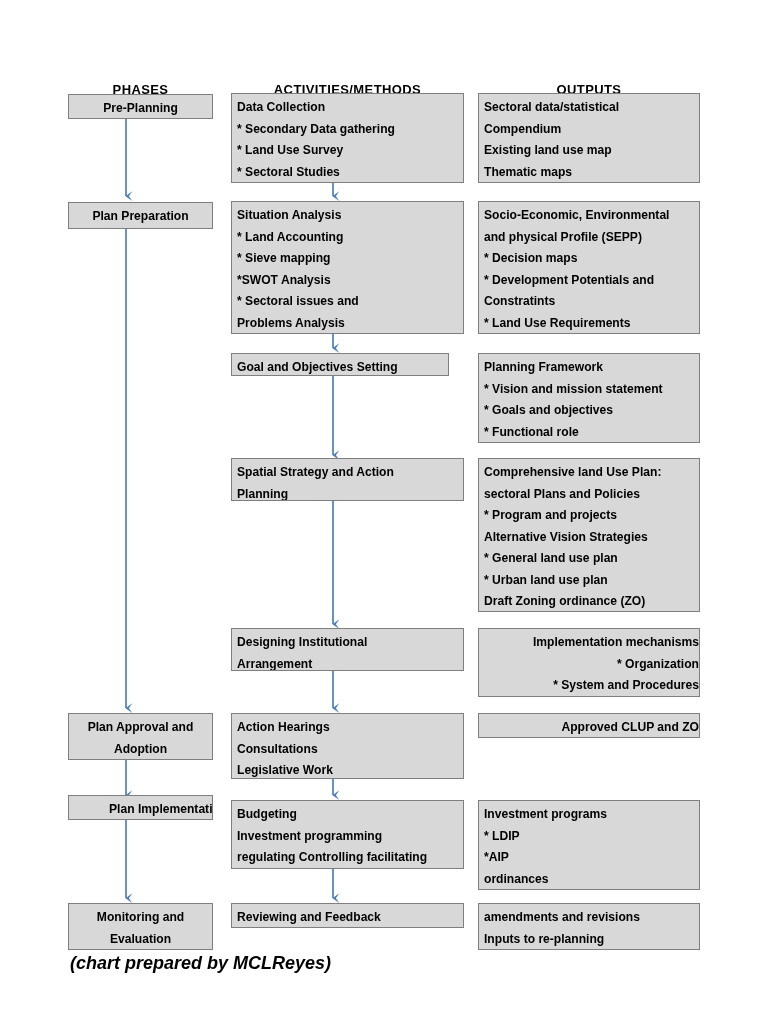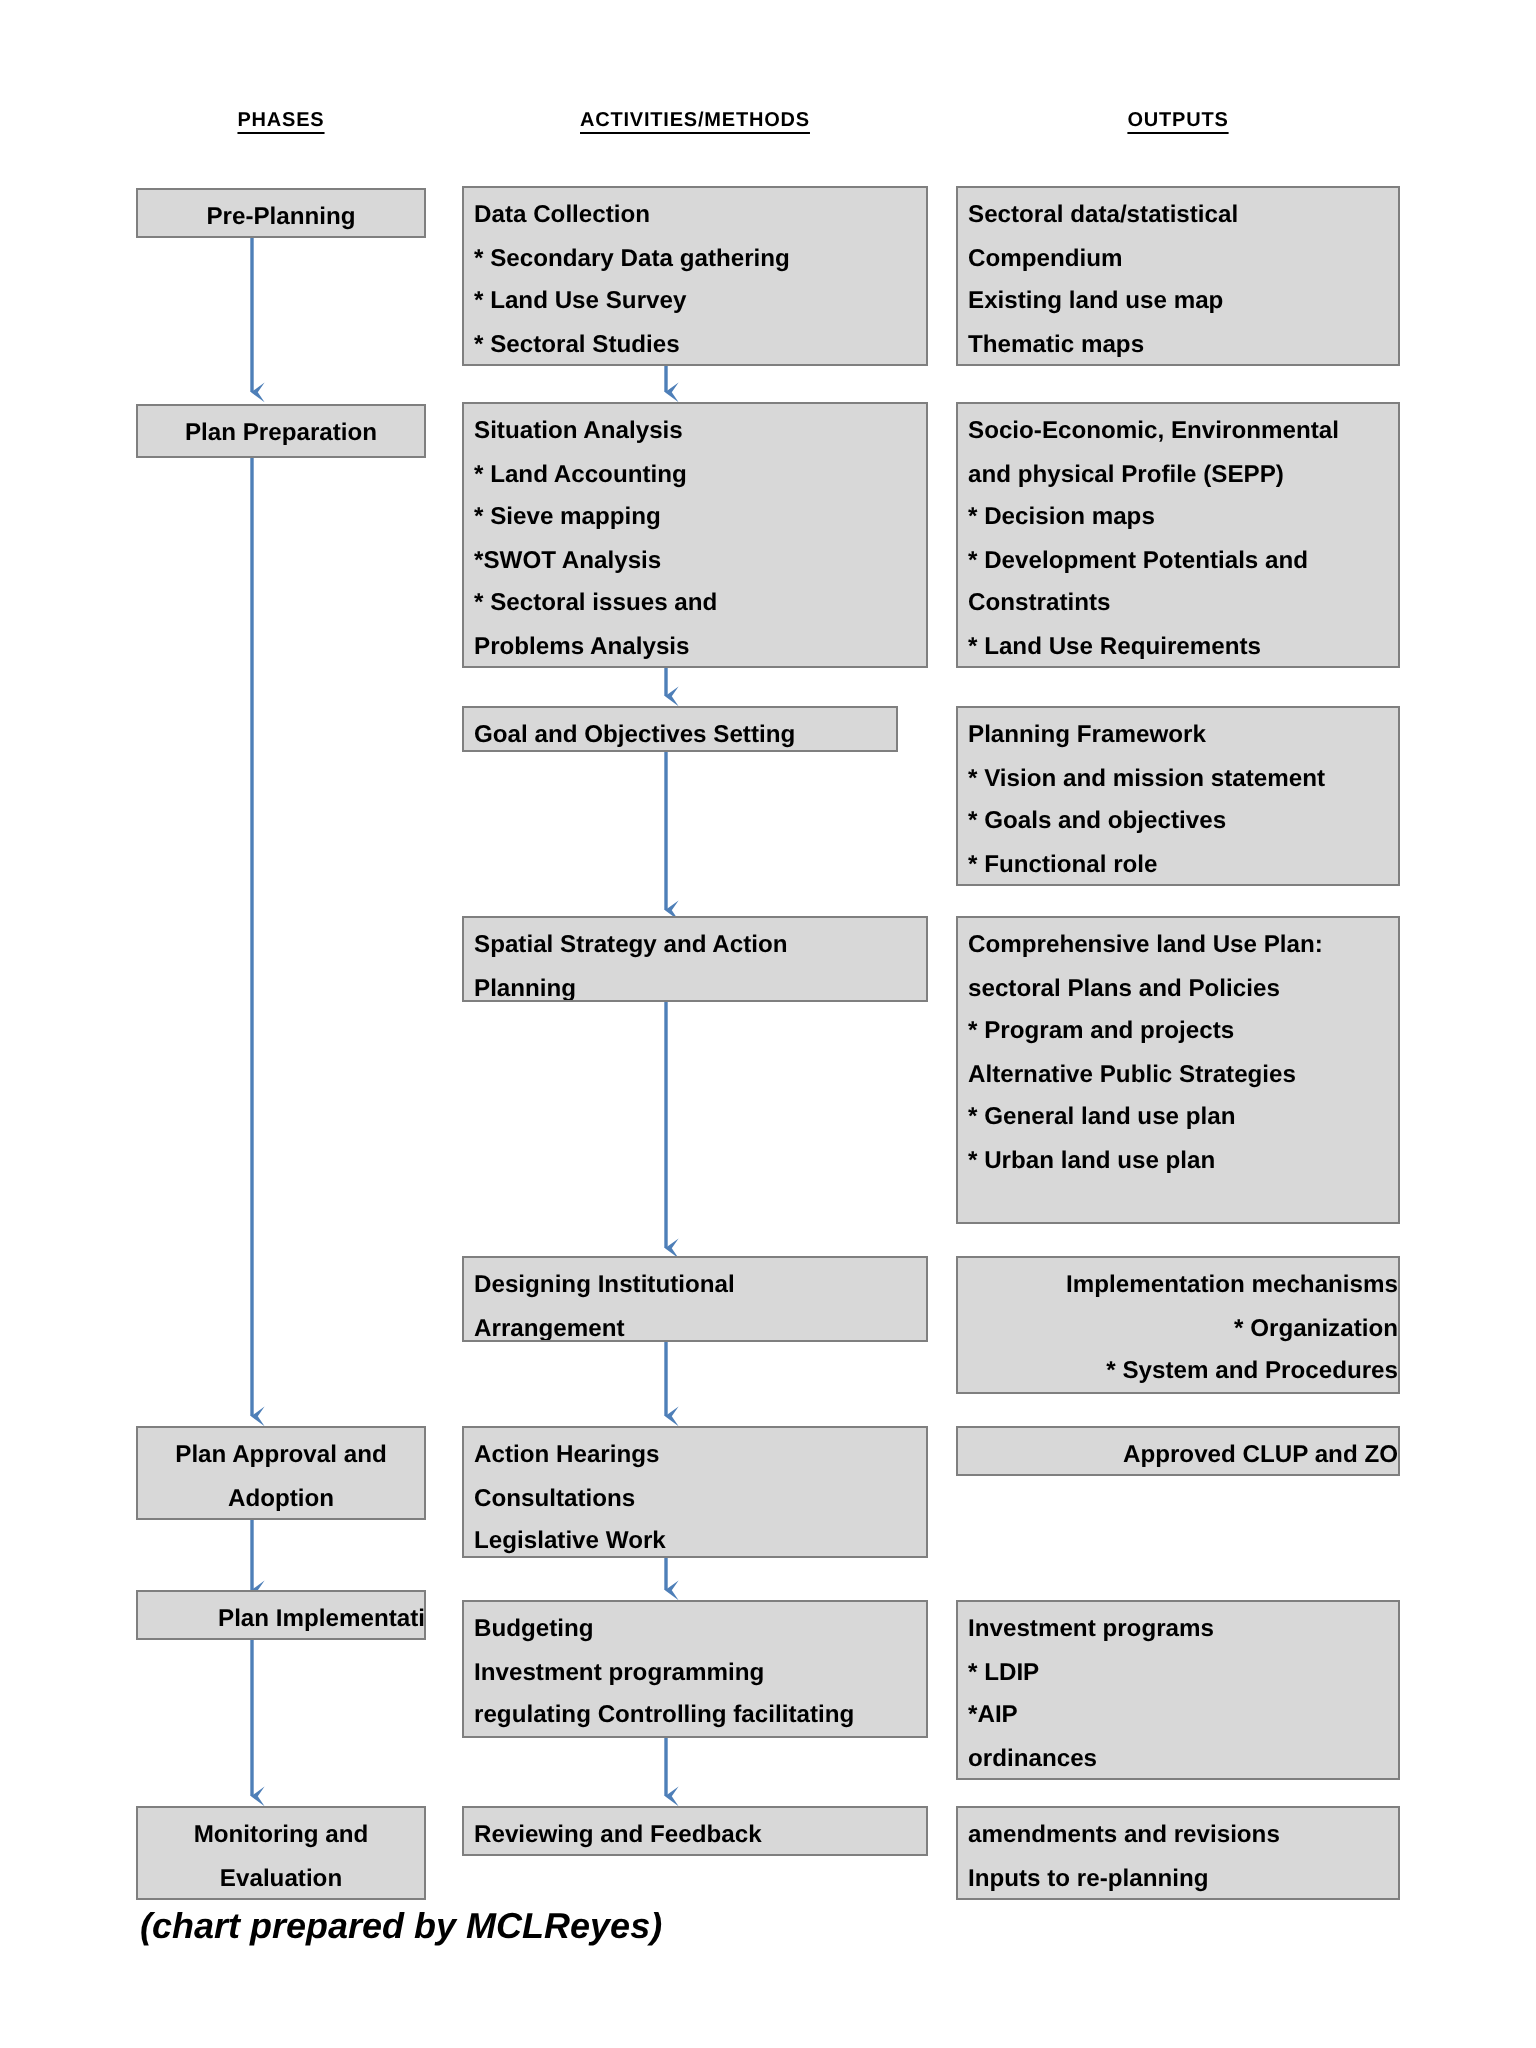--- a/index.html
+++ b/index.html
@@ -20,28 +20,29 @@
     position: absolute;
     left: 0;
     top: 0;
     width: 768px;
     height: 1024px;
   }
 
   
   .col-heading {
     position: absolute;
-    font-size: 10px;
+    font-size: 13px;
     font-weight: bold;
     letter-spacing: 0.4px;
     text-decoration: underline;
     text-underline-offset: 3px;
     text-align: center;
     white-space: nowrap;
     color: #000;
+    margin-top: 27px;
   }
 
   
   .node {
     position: absolute;
     background: #d8d8d8;
     border: 1px solid #7f7f7f;
     box-sizing: border-box;
     font-size: 12.1px;
     font-weight: bold;
@@ -200,23 +201,24 @@
     <span class="ln">Planning Framework</span>
     <span class="ln">* Vision and mission statement</span>
     <span class="ln">* Goals and objectives</span>
     <span class="ln">* Functional role</span>
   </div>
 
   <div class="node" style="left:478px; top:458px; width:222px; height:154px;">
     <span class="ln">Comprehensive land Use Plan:</span>
     <span class="ln">sectoral Plans and Policies</span>
     <span class="ln">* Program and projects</span>
-    <span class="ln">Alternative Public Strategies</span>
+    <span class="ln">Alternative Vision Strategies</span>
     <span class="ln">* General land use plan</span>
     <span class="ln">* Urban land use plan</span>
+    <span class="ln">Draft Zoning ordinance (ZO)</span>
   </div>
 
   <div class="node" style="left:478px; top:628px; width:222px; height:69px;text-align:right;">
     <span class="ln">Implementation mechanisms</span>
     <span class="ln">* Organization</span>
     <span class="ln">* System and Procedures</span>
   </div>
 
   <div class="node" style="left:478px; top:713px; width:222px; height:25px;text-align:right;">
     <span class="ln">Approved CLUP and ZO</span>

